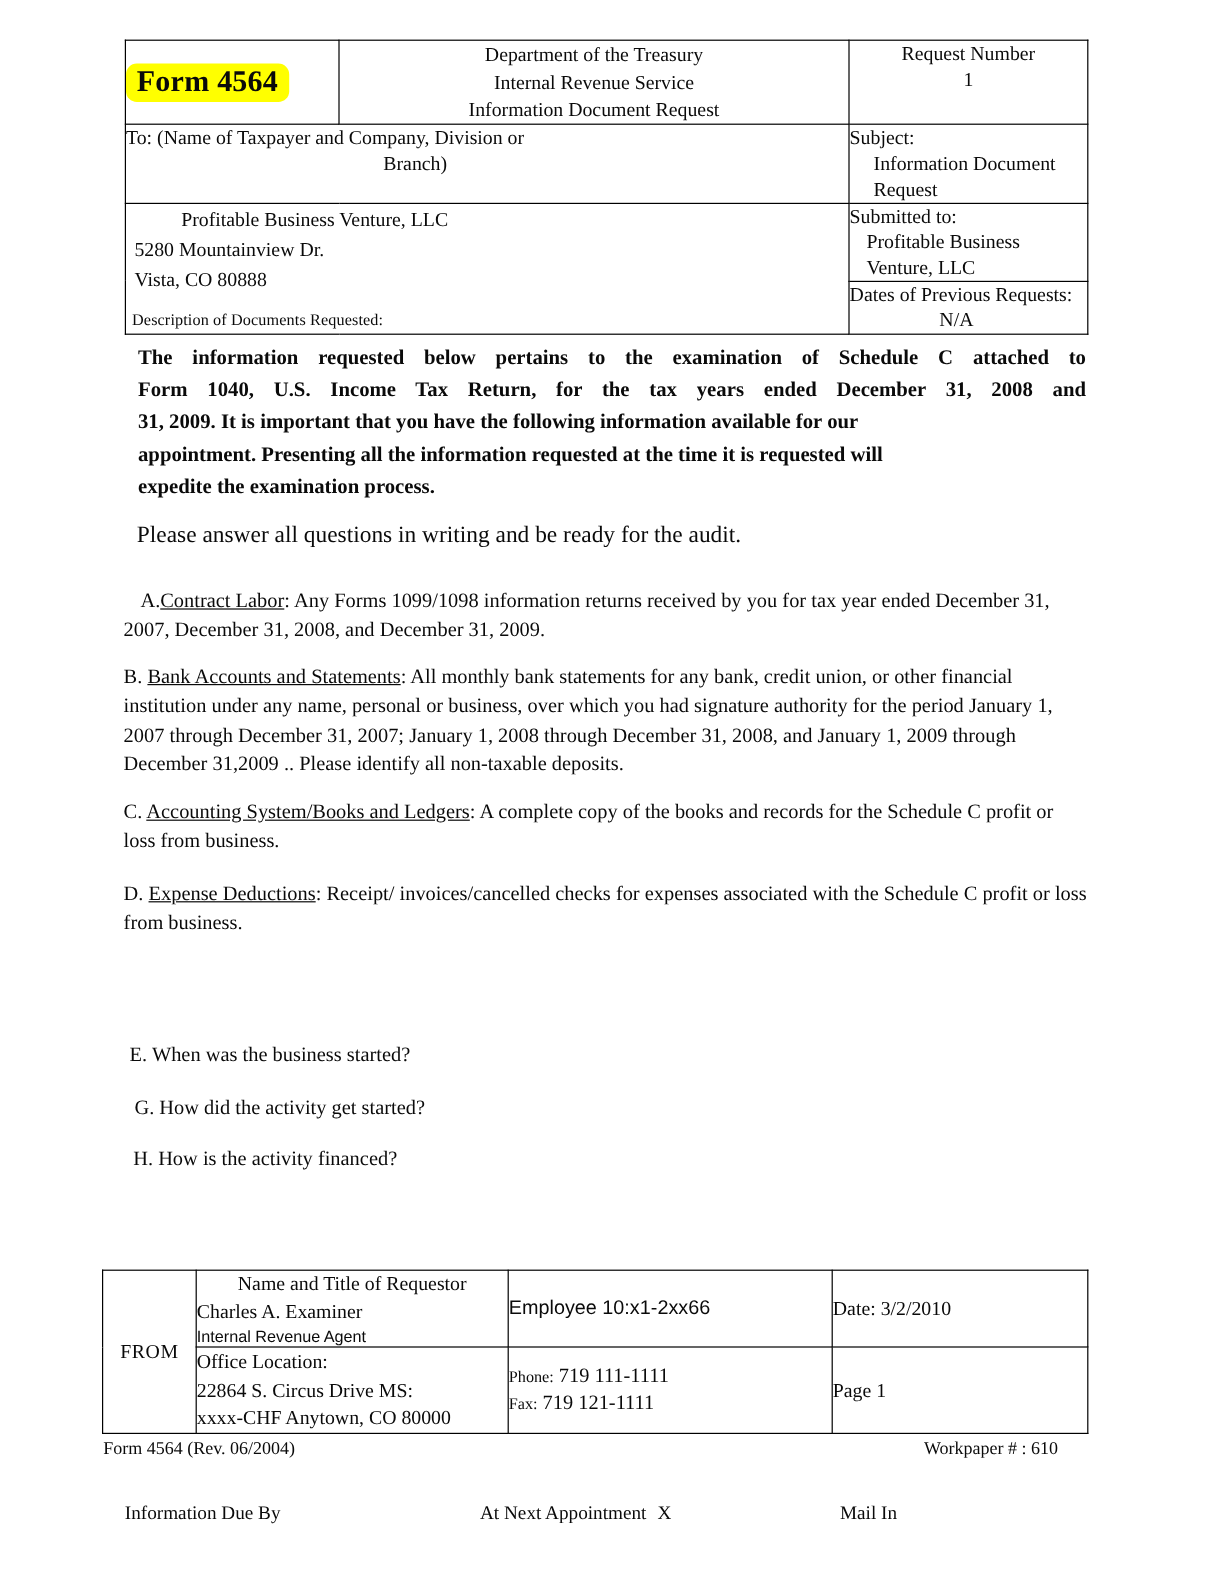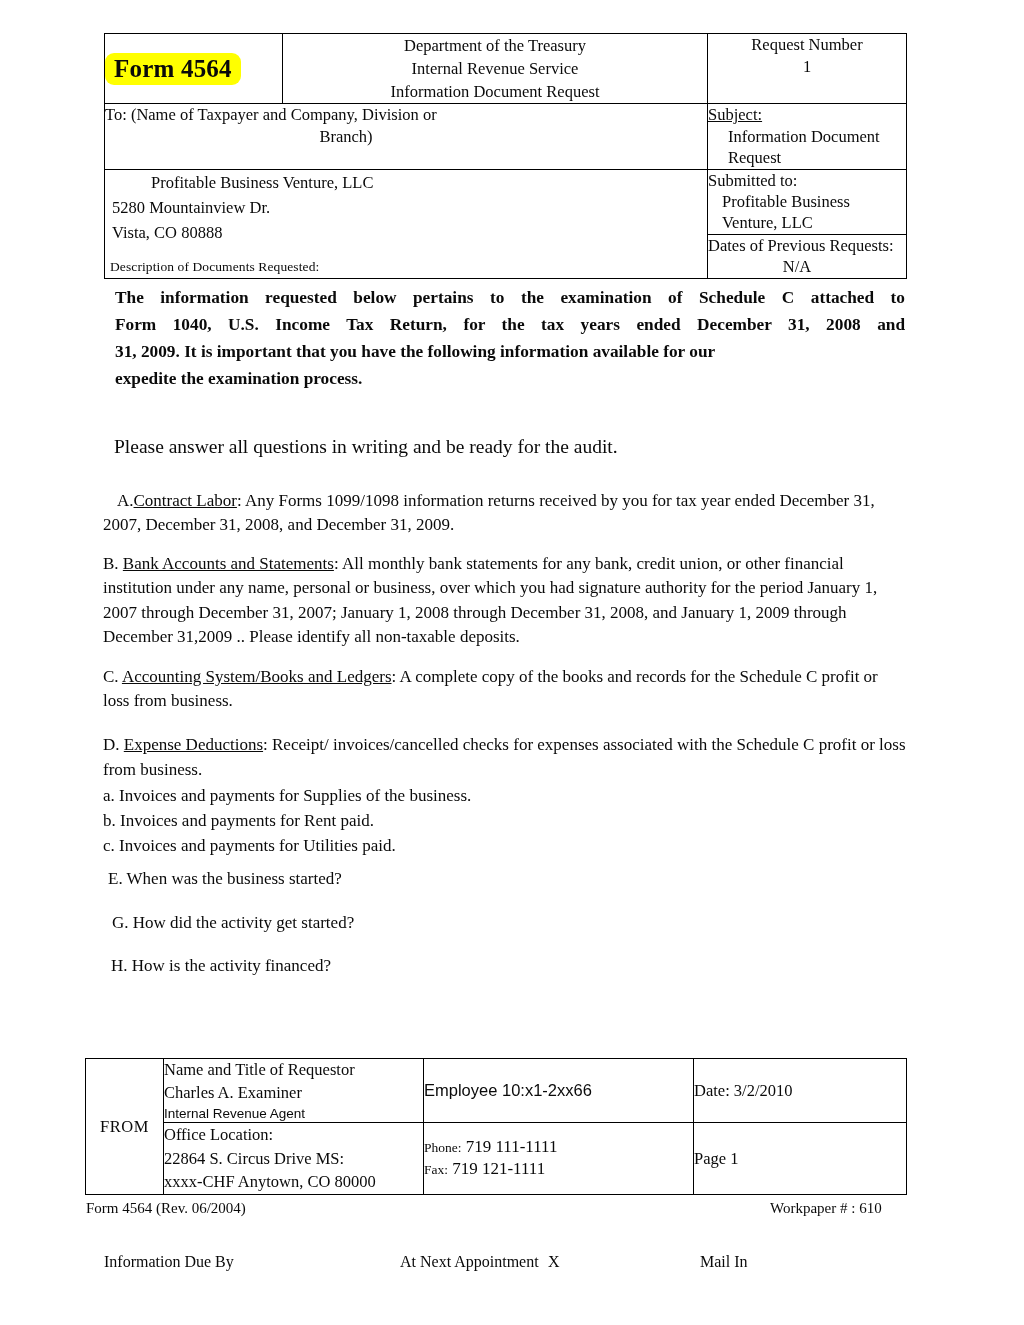--- a/index.html
+++ b/index.html
@@ -71,21 +71,21 @@
     vertical-align: top !important;
     padding: 6px 4px 4px 4px;
   }
   .reqnum-cell .rlabel { display: block; font-size: 16.5px; line-height: 1.35; }
   .reqnum-cell .rvalue { display: block; font-size: 16.5px; line-height: 1.35; }
 
   .to-cell { padding: 4px 6px 5px 10px; }
   .to-cell .l1 { display: block; }
   .to-cell .l2 { display: block; text-align: center; padding-right: 120px; }
 
-  .subject-cell .s1 { display: block; text-decoration: underline; }
+  .subject-cell .s1 { display: block; }
   .subject-cell .s2 { display: block; padding-left: 20px; }
 
   .addr-cell { padding: 10px 6px 7px 10px; }
   .addr-cell .a0 { display: block; padding-left: 46px; line-height: 1.52; }
   .addr-cell .a1 { display: block; padding-left: 7px; line-height: 1.52; }
 
   .submitted-cell .s1 { display: block; }
   .submitted-cell .s2 { display: block; padding-left: 14px; }
 
   .prev-cell .p1 { display: block; }
@@ -174,21 +174,21 @@
     width: 78px;
     text-align: center;
     vertical-align: middle !important;
     font-size: 15px;
     letter-spacing: 0.5px;
   }
   .req-name-cell {
     width: 260px;
     padding: 5px 4px 3px 9px;
   }
-  .req-name-cell .n1 { display: block; font-size: 16.5px; line-height: 1.38; }
+  .req-name-cell .n1 { display: block; font-size: 16.5px; line-height: 1.38; text-align: center; }
   .req-name-cell .n2 { display: block; font-size: 16.5px; line-height: 1.38; }
   .req-name-cell .n3 {
     display: block;
     font-family: "Liberation Sans", "DejaVu Sans", sans-serif;
     font-size: 13.5px;
     line-height: 1.3;
   }
 
   .employee-cell {
     width: 270px;
@@ -308,44 +308,40 @@
       </tr>
     </tbody>
   </table>
 
   <div class="desc-label">Description of Documents Requested:</div>
 
   <div class="intro-para">
     <span class="seg jst">The information requested below pertains to the examination of Schedule C attached to</span>
     <span class="seg jst">Form 1040, U.S. Income Tax Return, for the tax years ended December 31, 2008 and</span>
     <span class="seg last">31, 2009. It is important that you have the following information available for our</span>
+    <span class="seg last">appointment. Presenting all the information requested at the time it is requested will</span>
     <span class="seg last">expedite the examination process.</span>
   </div>
 
   <div class="please-line">Please answer all questions in writing and be ready for the audit.</div>
 
   <div class="item" id="item-a">
     <span class="lead">A.</span><span class="ul">Contract Labor</span><span>: Any Forms 1099/1098 information returns received by you for tax year ended December 31, 2007, December 31, 2008, and December 31, 2009.</span>
   </div>
 
   <div class="item" id="item-b">
     <span>B.</span> <span class="ul">Bank Accounts and Statements</span><span>: All monthly bank statements for any bank, credit union, or other financial institution under any name, personal or business, over which you had signature authority for the period January 1, 2007 through December 31, 2007; January 1, 2008 through December 31, 2008, and January 1, 2009 through December 31,2009 .. </span><b>Please identify all non-taxable deposits.</b>
   </div>
 
   <div class="item" id="item-c">
     <span>C.</span> <span class="ul">Accounting System/Books and Ledgers</span><span>: A complete copy of the books and records for the Schedule C profit or loss from business.</span>
   </div>
 
   <div class="item" id="item-d">
     <span>D.</span> <span class="ul">Expense Deductions</span><span>: Receipt/ invoices/cancelled checks for expenses associated with the Schedule C profit or loss from business.</span>
-    <span class="subitems">
-      <span class="sub">a. Invoices and payments for Supplies of the business.</span>
-      <span class="sub">b. Invoices and payments for Rent paid.</span>
-      <span class="sub">c. Invoices and payments for Utilities paid.</span>
-    </span>
   </div>
 
   <div class="qline" id="q-e">E. When was the business started?</div>
   <div class="qline" id="q-g">G. How did the activity get started?</div>
   <div class="qline" id="q-h">H. How is the activity financed?</div>
 
   <table class="bottom-table">
     <colgroup>
       <col style="width:78px">
       <col style="width:260px">

